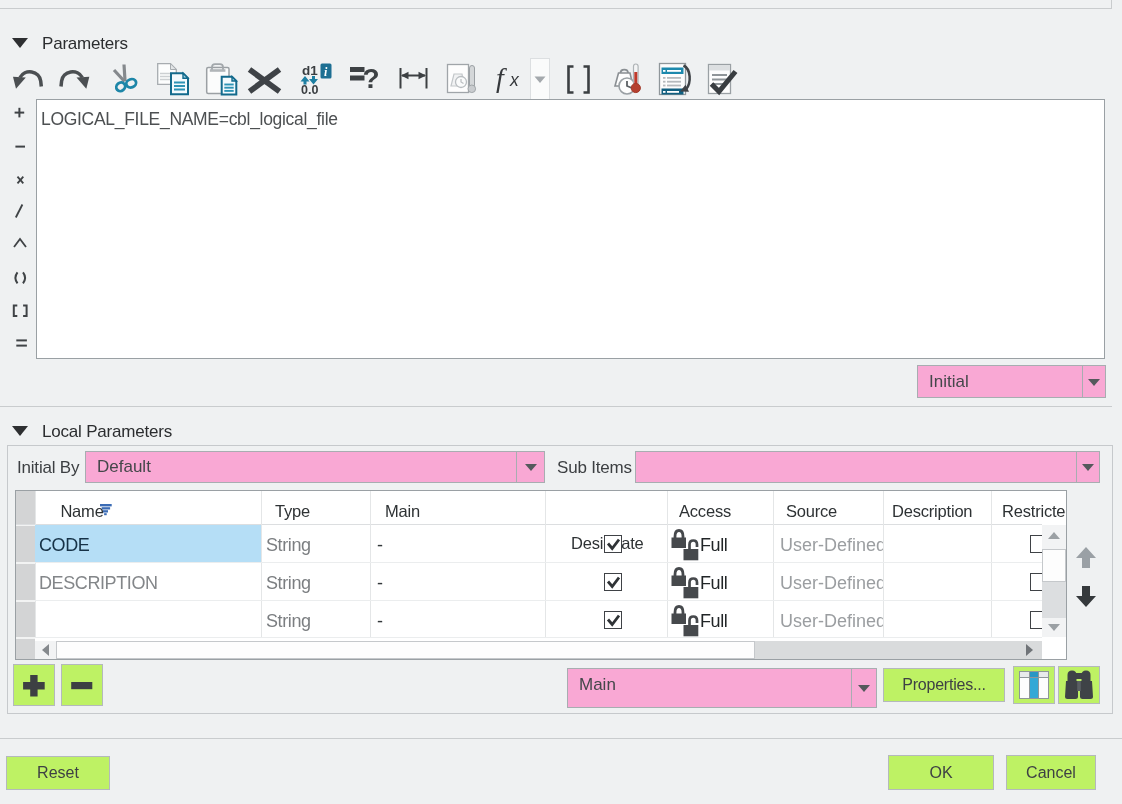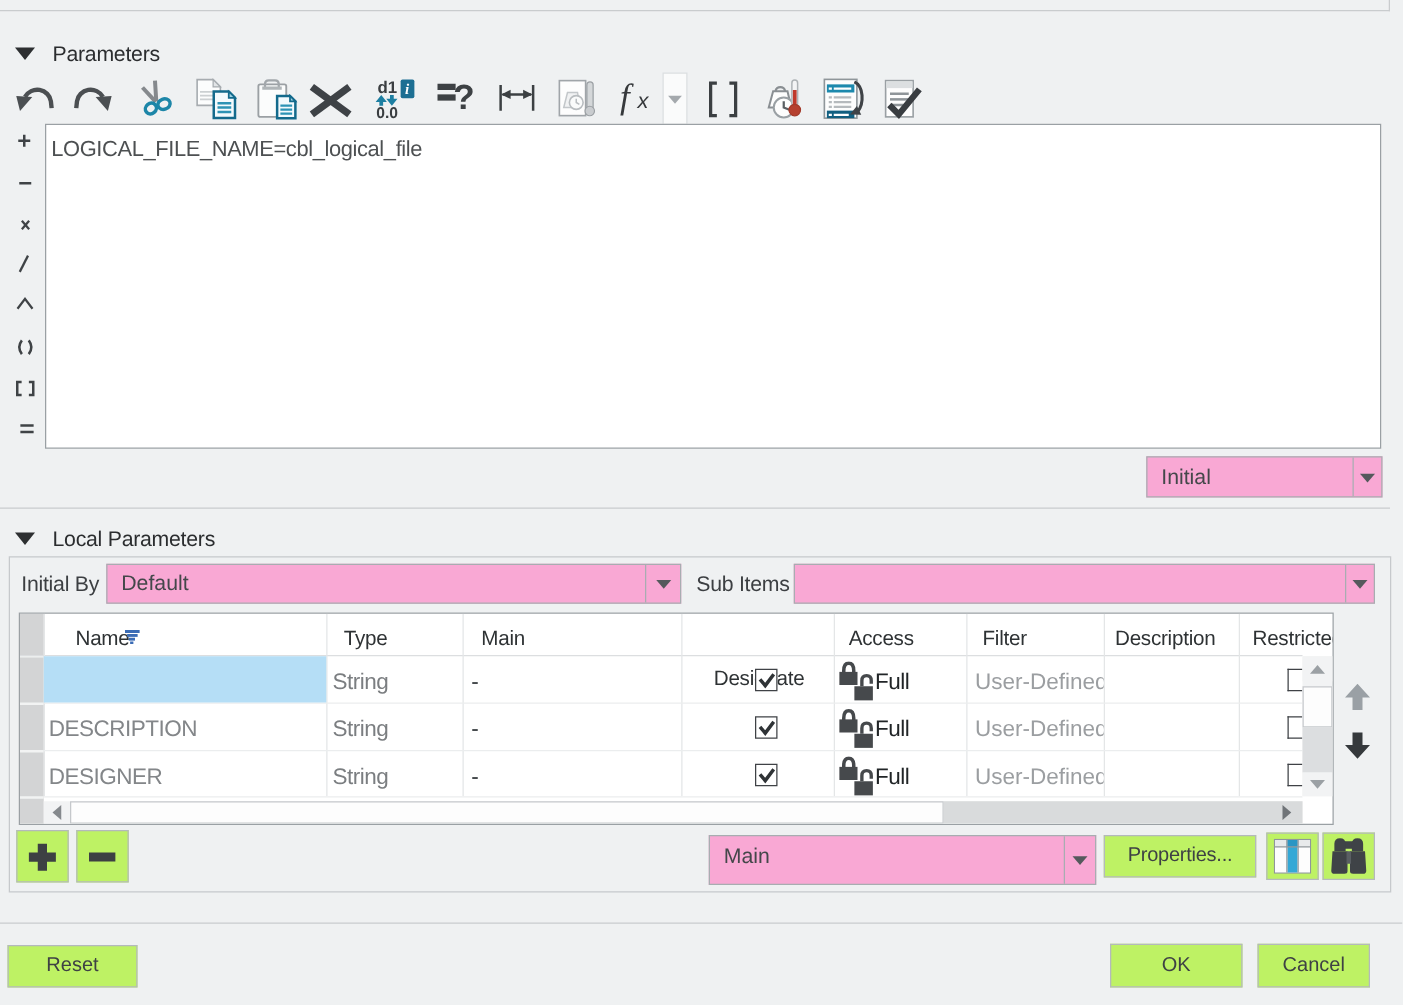--- a/index.html
+++ b/index.html
@@ -241,38 +241,38 @@
         <rect x="0" y="0" width="11.7" height="2.4"></rect>
         <rect x="1.7" y="3.2" width="8.4" height="2.3"></rect>
         <rect x="3" y="6.2" width="5" height="2.3"></rect>
         <rect x="4.1" y="9.2" width="2.6" height="2"></rect>
       </g>
     </svg>
     <div class="hdrcell" style="left:259px;width:80px;">Type</div>
     <div class="hdrcell" style="left:369px;width:80px;">Main</div>
     <div class="hdrcell" style="left:555px;width:90px;margin-top:32px;">Designate</div>
     <div class="hdrcell" style="left:663px;width:80px;">Access</div>
-    <div class="hdrcell" style="left:770px;width:80px;">Filter</div>
+    <div class="hdrcell" style="left:770px;width:80px;">Source</div>
     <div class="hdrcell" style="left:876px;width:98px;">Description</div>
     <div class="hdrcell" style="left:986px;width:80px;">Restricted</div>
 
     <div class="rowsep" style="top:71px;"></div>
     <div class="rowsep" style="top:109px;"></div>
     <div class="rowsep" style="top:146px;"></div>
 
     <div class="abs" style="left:19px;top:34px;width:226px;height:37px;background:#b5def6;"></div>
 
+    <div class="cell" style="left:23px;top:33px;width:220px;color:#163247;">CODE</div>
     <div class="cell" style="left:250px;top:33px;width:100px;color:#7b7e81;">String</div>
     <div class="cell" style="left:361px;top:33px;width:100px;color:#33383b;">-</div>
 
     <div class="cell" style="left:23px;top:71px;width:220px;color:#838689;">DESCRIPTION</div>
     <div class="cell" style="left:250px;top:71px;width:100px;color:#7b7e81;">String</div>
     <div class="cell" style="left:361px;top:71px;width:100px;color:#33383b;">-</div>
 
-    <div class="cell" style="left:23px;top:109px;width:220px;color:#838689;">DESIGNER</div>
     <div class="cell" style="left:250px;top:109px;width:100px;color:#7b7e81;">String</div>
     <div class="cell" style="left:361px;top:109px;width:100px;color:#33383b;">-</div>
 
     <div class="cb" style="left:588px;top:44px;">
       <svg width="15" height="15" viewBox="0 0 15 15">
         <path d="M3 7.5 L7.2 12.5 L14 3.5" stroke="#2f3336" stroke-width="2.8" fill="none"></path>
       </svg>
     </div>
     <div class="cb" style="left:588px;top:82px;">
       <svg width="15" height="15" viewBox="0 0 15 15">

